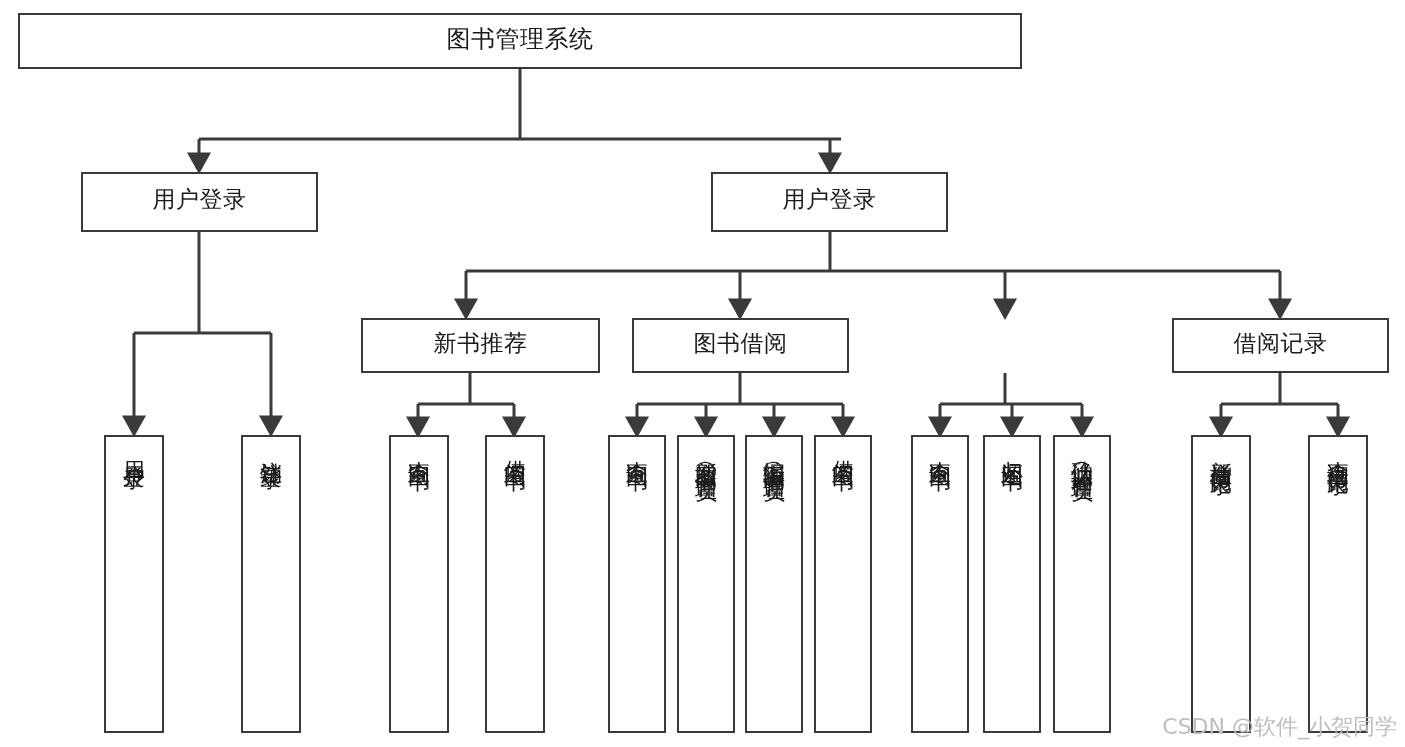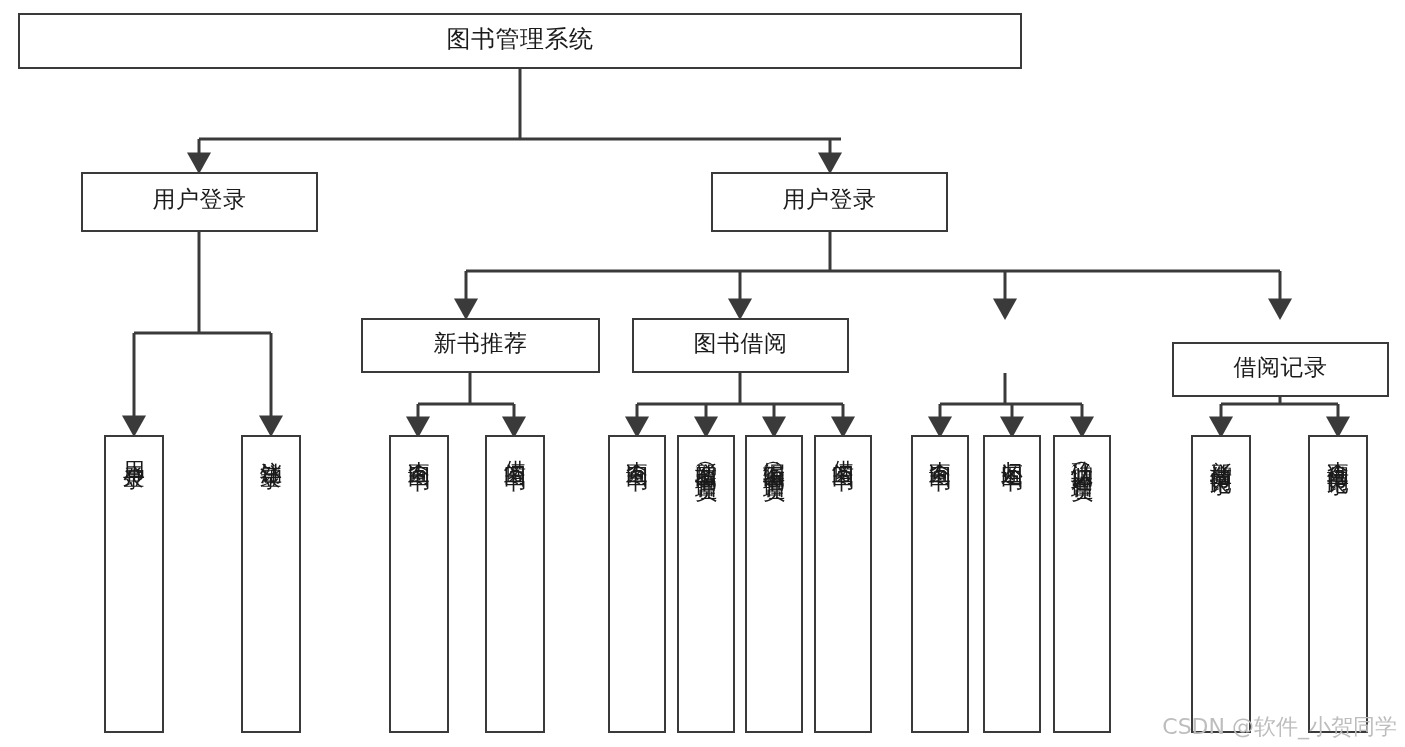--- a/index.html
+++ b/index.html
@@ -141,21 +141,21 @@
   <div class="node horiz" style="left: 711px; top: 172px; width: 237px; height: 60px;">
     <span class="node-label">用户登录</span>
   </div>
 
   <div class="node horiz" style="left: 361px; top: 318px; width: 239px; height: 55px;">
     <span class="node-label">新书推荐</span>
   </div>
   <div class="node horiz" style="left: 632px; top: 318px; width: 217px; height: 55px;">
     <span class="node-label">图书借阅</span>
   </div>
-  <div class="node horiz" style="left: 1172px; top: 318px; width: 217px; height: 55px; margin-top: 24px;">
+  <div class="node horiz" style="left: 1172px; top: 318px; width: 217px; height: 55px;">
     <span class="node-label">借阅记录</span>
   </div>
 
   <div class="node vert" style="left: 104px; top: 435px; width: 60px; height: 298px;">
     <span class="node-label">用户登录</span>
   </div>
   <div class="node vert" style="left: 241px; top: 435px; width: 60px; height: 298px;">
     <span class="node-label">注销登录</span>
   </div>
   <div class="node vert" style="left: 389px; top: 435px; width: 60px; height: 298px;">

